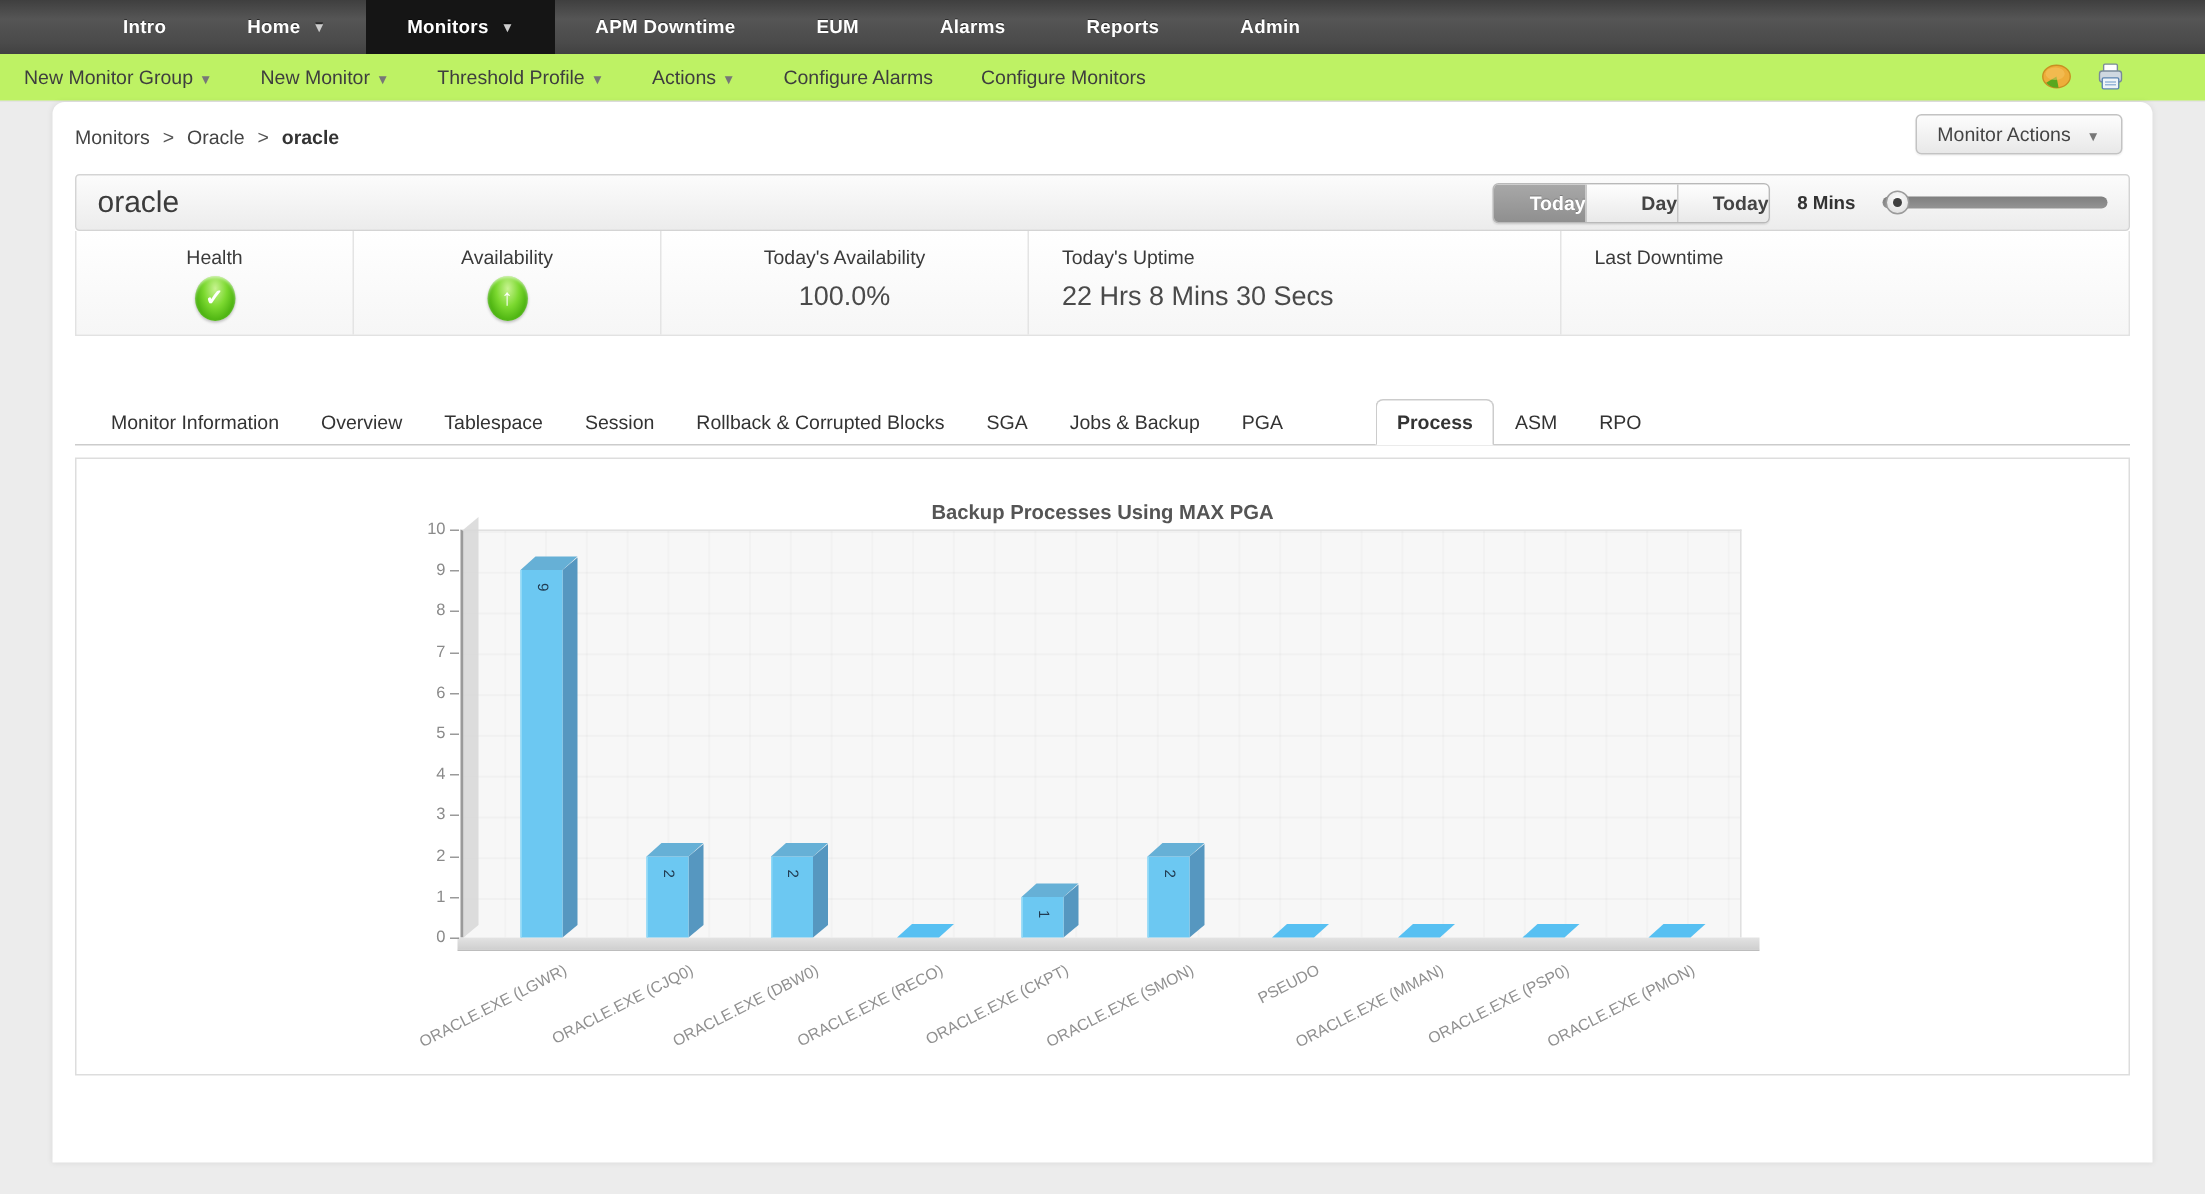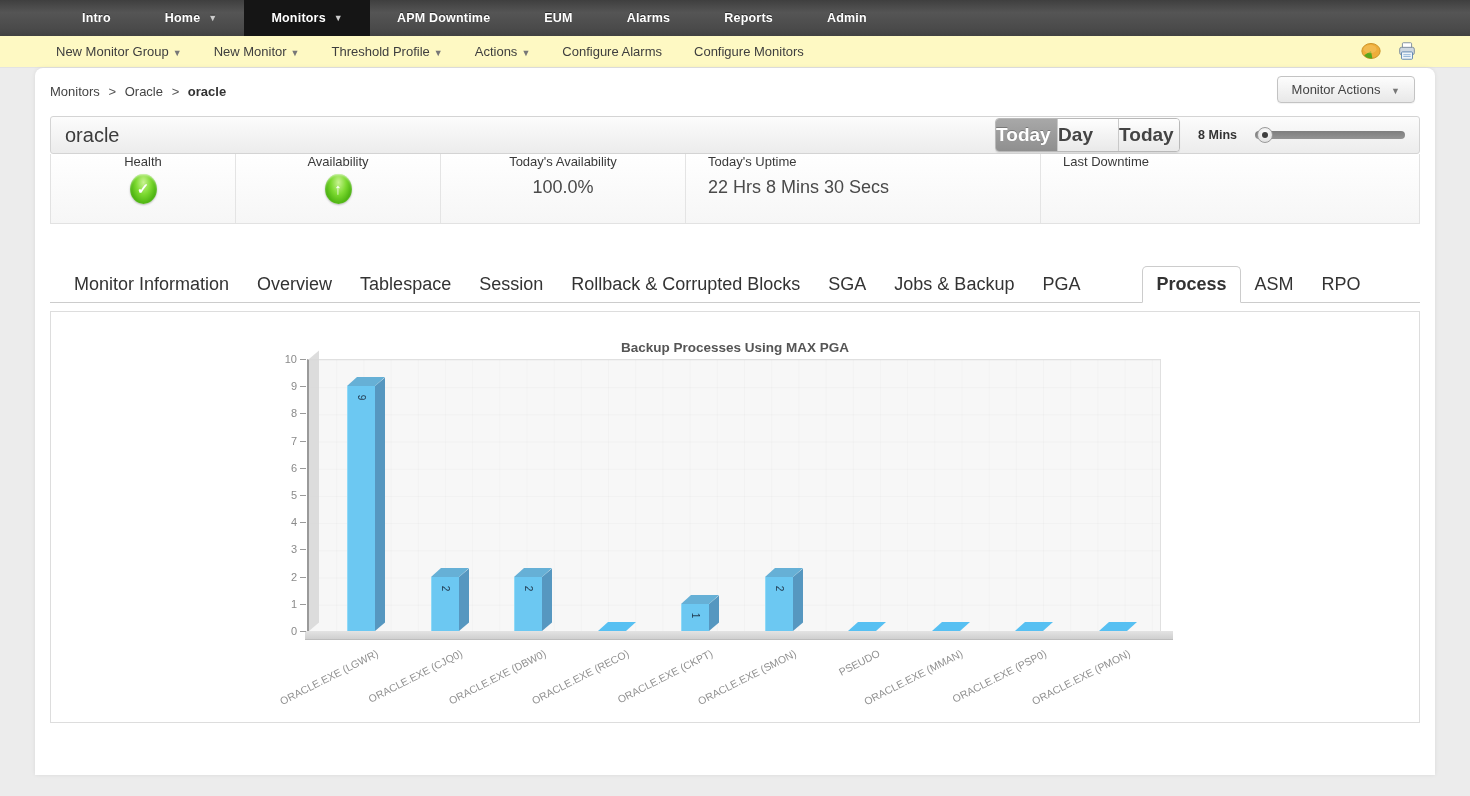--- a/index.html
+++ b/index.html
@@ -8,21 +8,21 @@
 
   
   .topnav { height:36px; background:linear-gradient(#3f3f3f,#555 35%,#4a4a4a 80%,#414141);
             display:flex; align-items:stretch; padding-left:55px; }
   .nav-item { color:#fff; font-size:12.5px; font-weight:bold; display:flex; align-items:center;
               padding:0 27px; cursor:pointer; text-shadow:0 -1px 0 rgba(0,0,0,.5); letter-spacing:.2px; }
   .nav-item.active { background:#151515; }
   .nav-chev { font-size:9px; margin-left:8px; color:#ccc; }
 
   
-  .toolbar { height:32px; background:#fef9c3; display:flex; align-items:center; padding-left:40px;
+  .toolbar { height:32px; background:#bef264; display:flex; align-items:center; 
              border-bottom:1px solid #e3e3e3; position:relative; }
   .tool-item { font-size:13px; color:#3e3e3e; padding:0 16px; cursor:pointer; white-space:nowrap; }
   .tool-chev { font-size:9px; color:#777; margin-left:4px; }
   .toolbar-icons { position:absolute; right:52px; top:4px; display:flex; gap:14px; align-items:center; }
   .ticon { width:22px; height:22px; cursor:pointer; }
 
   
   .card { position:absolute; left:35px; right:35px; top:68px; bottom:21px; background:#fff;
           border-radius:8px 8px 0 0; box-shadow:0 0 4px rgba(0,0,0,.08); padding:0 15px; }
 
@@ -35,51 +35,51 @@
                      border-radius:4px; padding:5px 14px; cursor:pointer; box-shadow:0 1px 1px rgba(0,0,0,.05); }
   .monitor-actions .tool-chev { margin-left:7px; }
 
   
   .titlebar { margin-top:8px; height:38px; background:linear-gradient(#fcfcfc,#ececec);
               border:1px solid #d4d4d4; border-radius:3px; display:flex; align-items:center; padding:0 14px; }
   .monitor-title { font-size:20px; color:#3c3c3c; }
   .titlebar-right { margin-left:auto; display:flex; align-items:center; gap:18px; }
   .segmented { display:flex; border:1px solid #b9b9b9; border-radius:4px; overflow:hidden;
                box-shadow:0 1px 1px rgba(0,0,0,.08); }
-  .seg-btn { font-size:19px; font-weight:bold; color:#444; background:linear-gradient(#fefefe,#e9e9e9);
-             padding:5px 0; width:61px; text-align:left; cursor:pointer; border-left:1px solid #c9c9c9; }
+  .seg-btn { font-size:13px; font-weight:bold; color:#444; background:linear-gradient(#fefefe,#e9e9e9);
+             padding:5px 0; width:61px; text-align:right; cursor:pointer; border-left:1px solid #c9c9c9; }
   .seg-btn:first-child { border-left:none; }
   .seg-btn.active { background:linear-gradient(#a8a8a8,#8f8f8f); color:#fff; text-shadow:0 -1px 0 rgba(0,0,0,.25); }
   .interval-label { font-size:12.5px; font-weight:bold; color:#333; }
   .slider { width:150px; height:8px; background:linear-gradient(#7e7e7e,#949494); border-radius:5px;
             position:relative; cursor:pointer; }
   .slider-handle { position:absolute; left:2px; top:-4px; width:16px; height:16px; border-radius:50%;
                    background:radial-gradient(circle at 50% 35%, #fff, #d9d9d9); border:1px solid #9a9a9a; }
   .slider-handle::after { content:""; position:absolute; left:4px; top:4px; width:6px; height:6px;
                           border-radius:50%; background:#3f3f3f; }
 
   
   .stats { display:flex; border:1px solid #e2e2e2; border-top:none; height:70px;
            background:linear-gradient(#fff,#f6f6f6); }
-  .stat { border-right:1px solid #e4e4e4; }
+  .stat { border-right:1px solid #e4e4e4; padding-top:10px; }
   .stat:last-child { border-right:none; }
   .stat .slabel { font-size:13px; color:#3a3a3a; }
   .stat .svalue { font-size:18px; color:#4a4a4a; margin-top:8px; }
   .stat.center { text-align:center; }
   .stat.left { padding-left:22px; }
   .badge { width:27px; height:30px; border-radius:50%; margin:5px auto 0;
            background:radial-gradient(ellipse at 50% 28%, #c8f391 0%, #7cd930 40%, #46ae0c 75%, #3b9c07 100%);
            box-shadow:inset 0 1px 2px rgba(255,255,255,.6), 0 1px 2px rgba(0,0,0,.25);
            color:#fff; font-weight:bold; font-size:15px; line-height:30px; text-align:center; }
   .w-health { width:185px; } .w-avail { width:205px; } .w-today { width:245px; }
   .w-uptime { width:355px; } .w-down { flex:1; }
 
   
   .tabs { margin-top:42px; border-bottom:1px solid #ccc; display:flex; padding-left:10px; }
-  .tab { font-size:18px; color:#333; padding:7px 13px; cursor:pointer; margin-bottom:-1px; border:1px solid transparent; }
+  .tab { font-size:13px; color:#333; padding:7px 13px; cursor:pointer; margin-bottom:-1px; border:1px solid transparent; }
   .tab.active { font-weight:bold; background:#fff; border:1px solid #ccc; border-bottom:1px solid #fff;
                 border-radius:5px 5px 0 0;margin-left:48px; }
 
   .metrics-note { text-align:right; font-size:11.5px; color:#b3b3b3; margin:8px 8px 0 0; height:16px; }
 
   
   .chart-panel { margin-top:8px; border:1px solid #ddd; height:412px; background:#fff; position:relative; }
   .chart-title { text-align:center; font-size:13.5px; font-weight:bold; color:#555; margin-top:28px; }
 
   .plot-wrap { position:absolute; left:256px; top:47px; width:854px; height:280px; }

